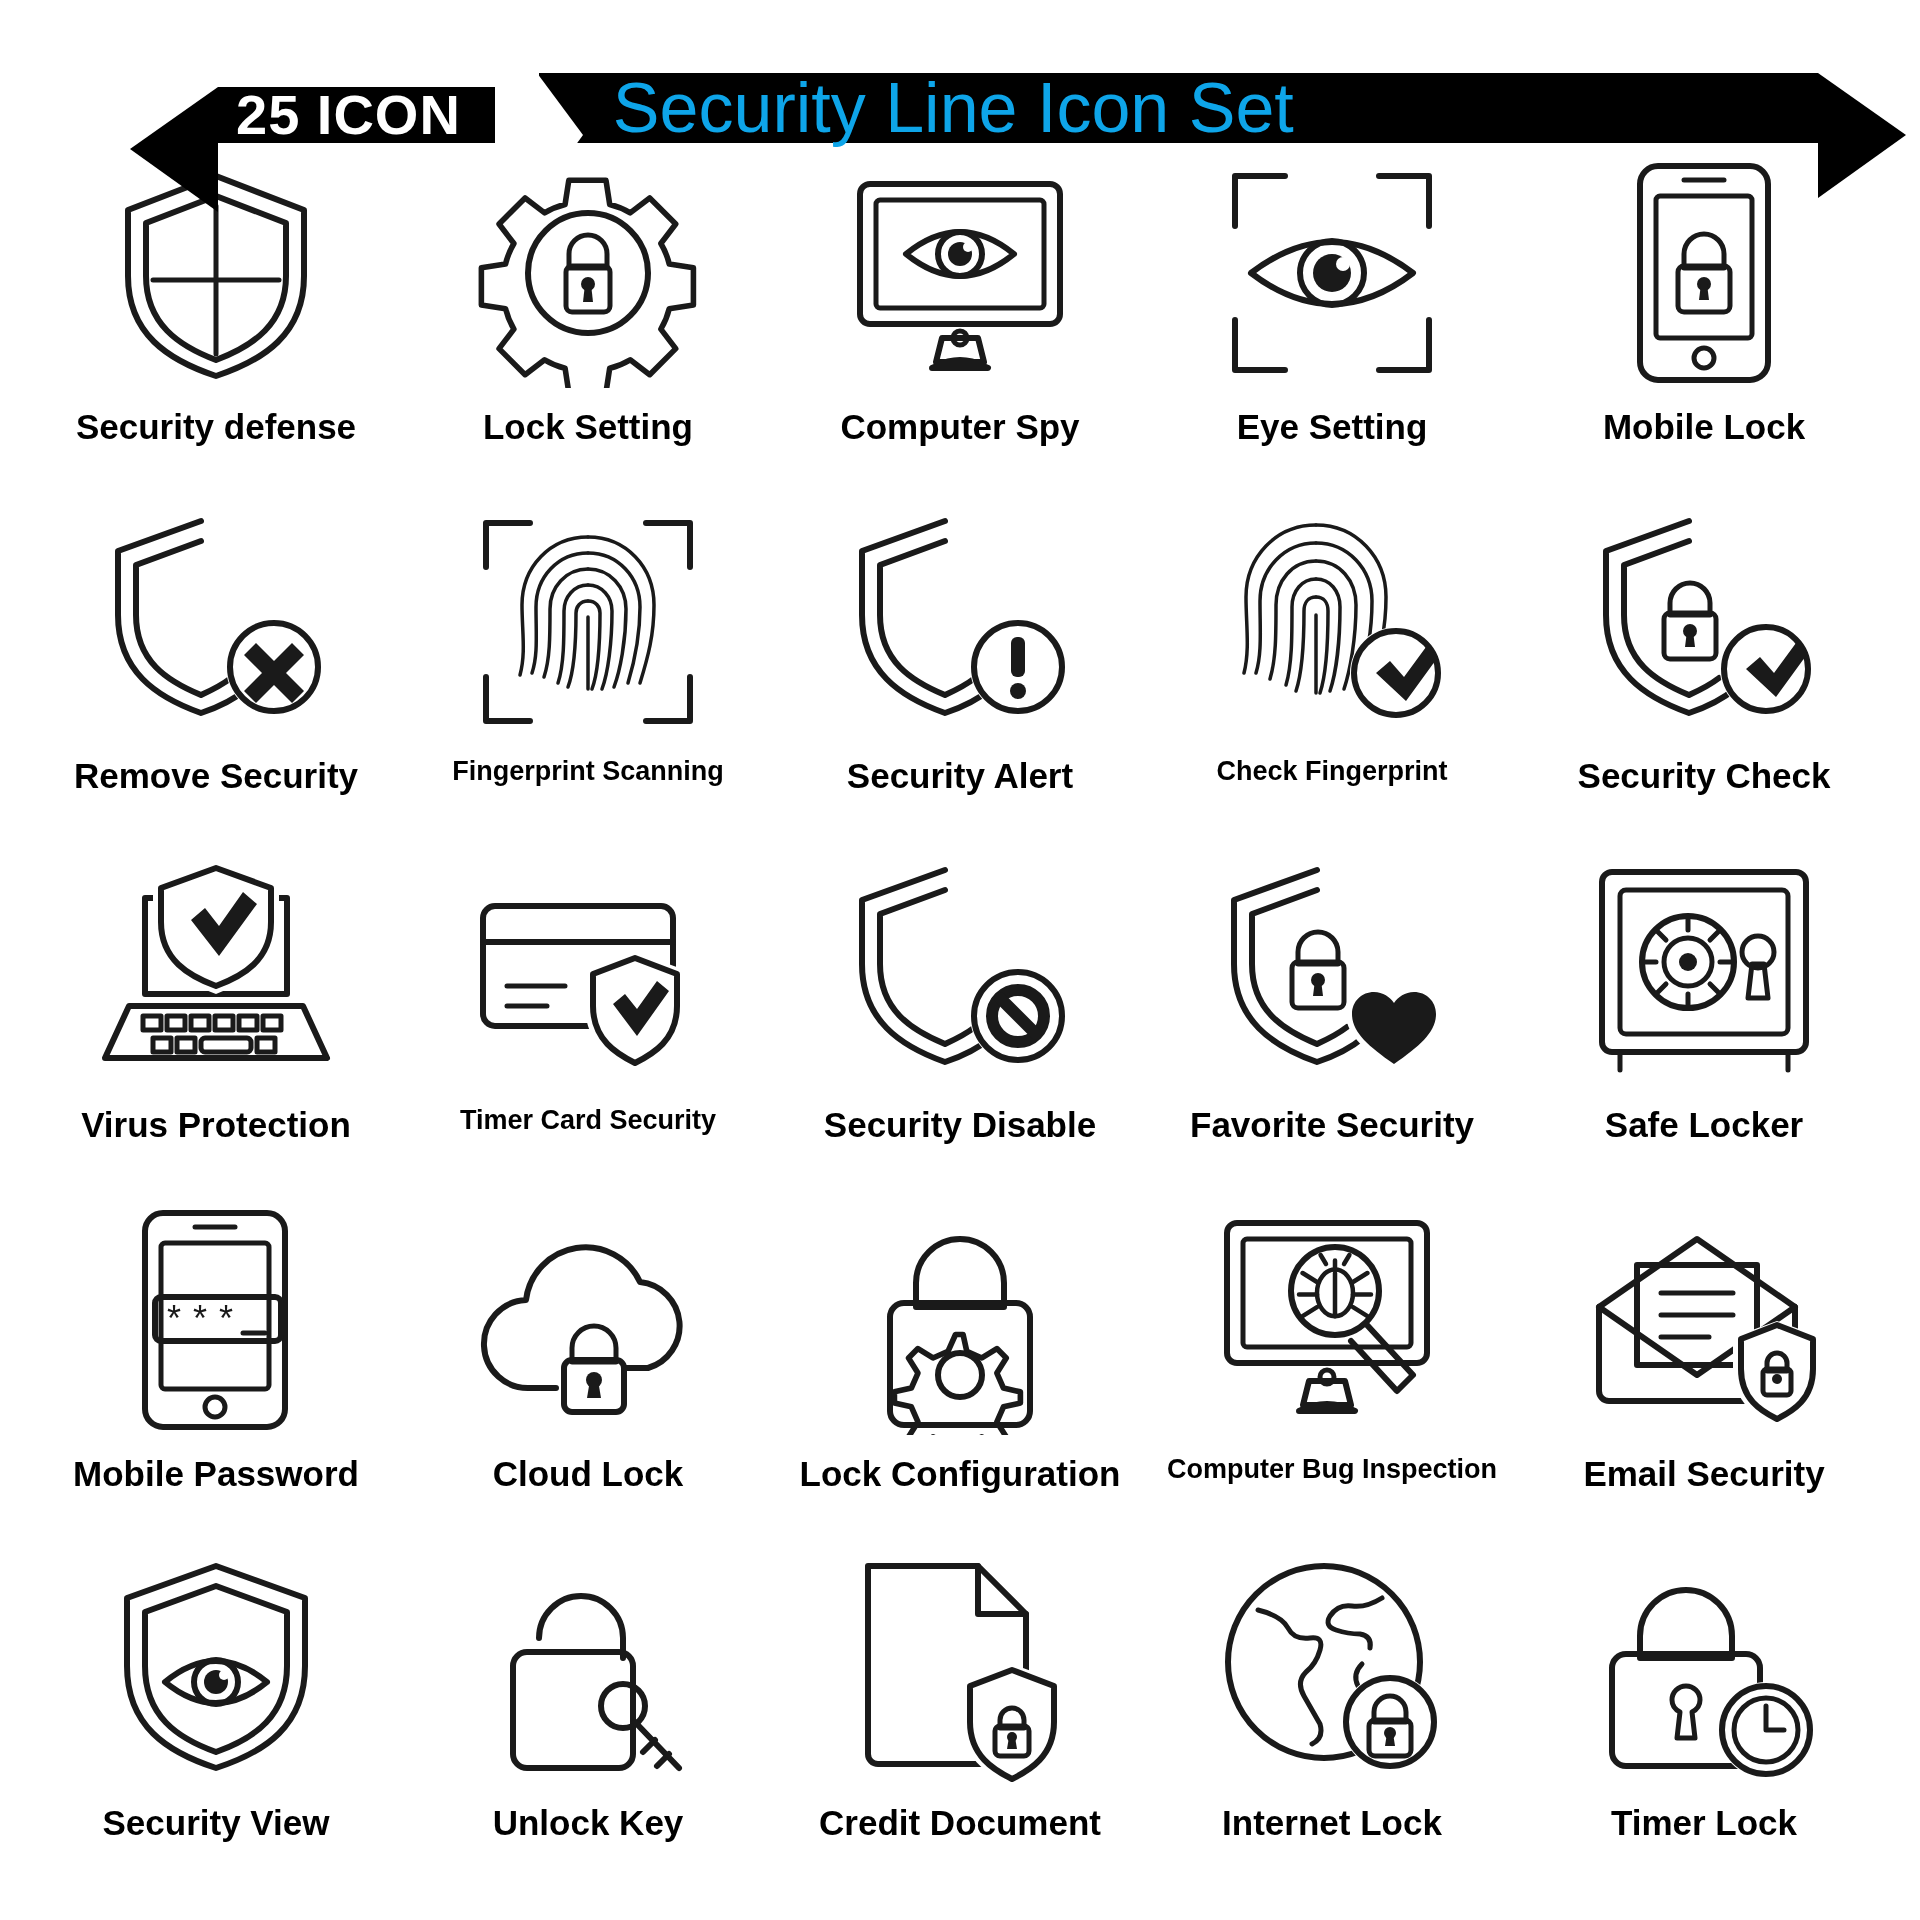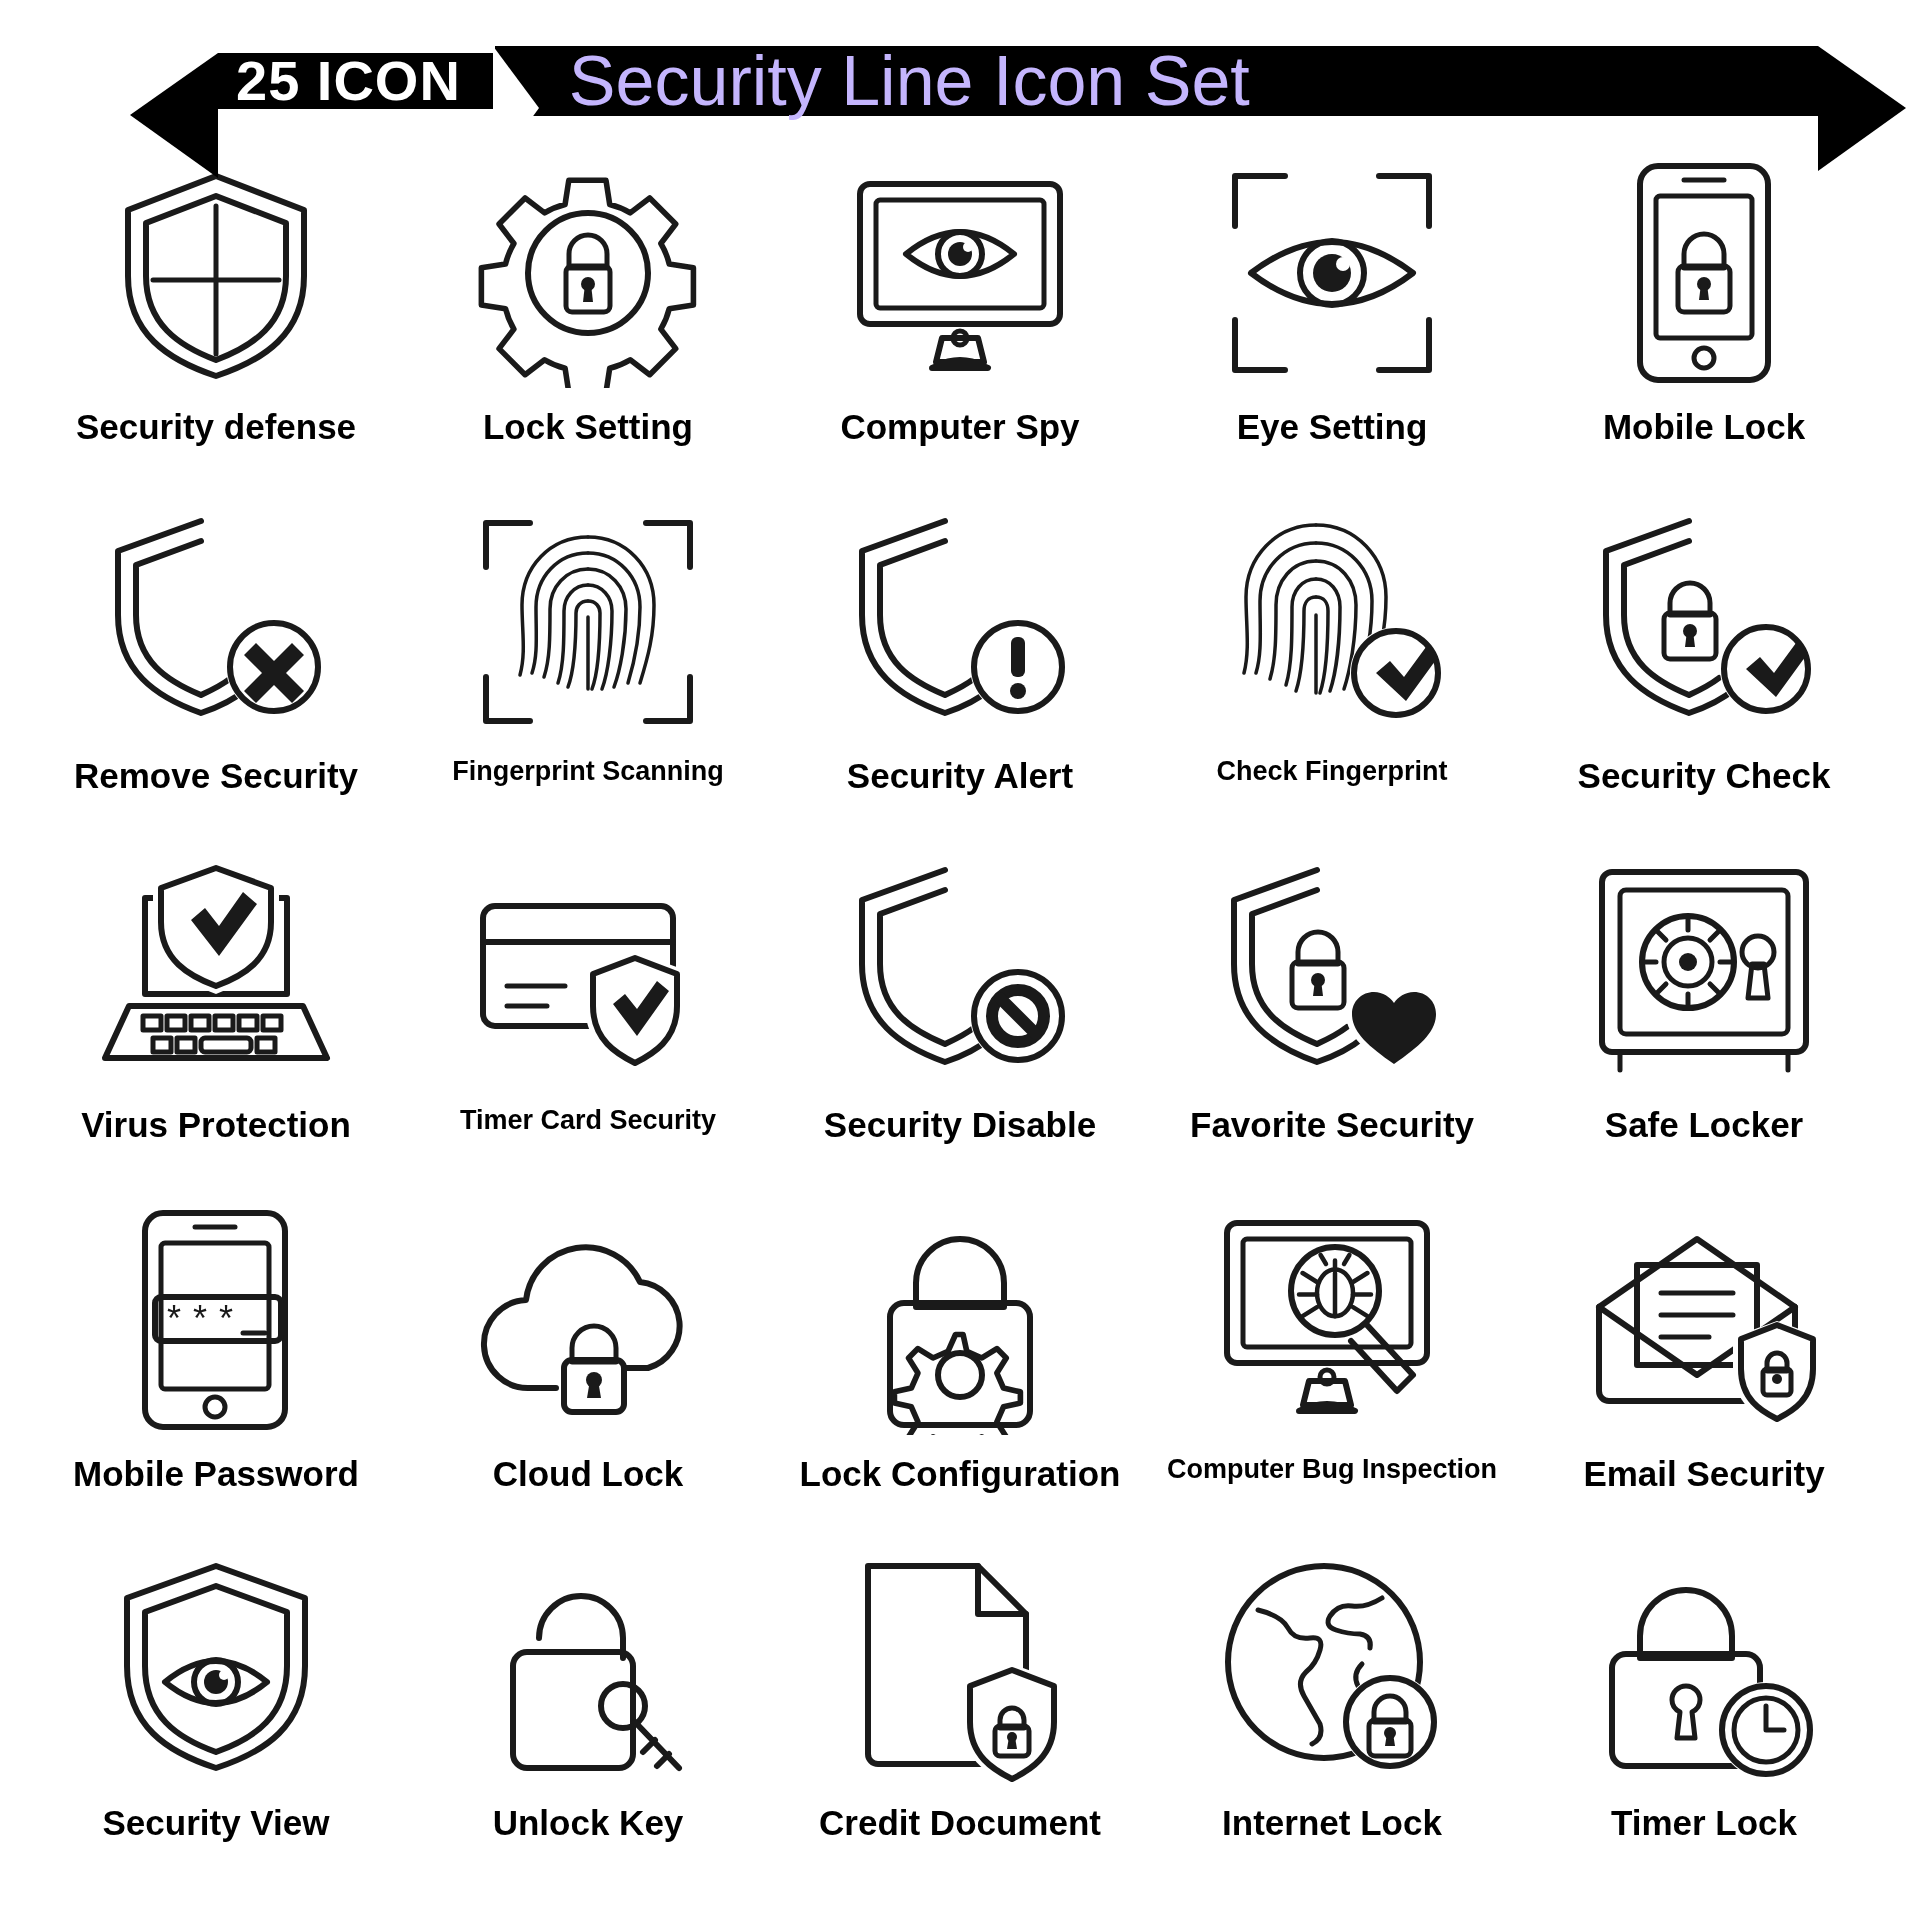--- a/index.html
+++ b/index.html
@@ -1,26 +1,26 @@
 <!DOCTYPE html>
 <html><head>
 <meta charset="utf-8">
 <style>
   html,body{margin:0;padding:0;background:#ffffff;}
   body{width:1920px;height:1920px;font-family:"Liberation Sans",sans-serif;color:#000;overflow:hidden;}
   .page{position:relative;width:1920px;height:1920px;box-sizing:border-box;padding:0;}
 
   
-  .banner{position:relative;height:125px;margin:18px 4px 0 0;display:flex;align-items:center;}
+  .banner{position:relative;height:125px;margin:18px 4px 0 0;display:flex;align-items:flex-end;gap:44px;}
   .banner-left{position:relative;background:#000;color:#fff;display:flex;align-items:center;justify-content:center;
                margin-left:218px;padding:0 34px 0 18px;}
   .banner-left .notch-l{position:absolute;left:-88px;top:0;width:0;height:0;
        border-top:62px solid transparent;border-bottom:63px solid transparent;border-right:88px solid #000;}
   .banner-left-text{font-size:56px;font-weight:bold;letter-spacing:1px;line-height:1;font-family:"Liberation Sans",sans-serif;}
-  .banner-right{position:relative;background:#000;color:#c4b5fd;display:flex;align-items:center;padding-left:30px;flex:1;margin-right:98px;}
+  .banner-right{position:relative;background:#000;color:#0ea5e9;display:flex;align-items:center;padding-left:30px;flex:1;margin-right:98px;}
   .banner-right .notch-in{position:absolute;left:-2px;top:0;width:0;height:0;
        border-top:62px solid transparent;border-bottom:63px solid transparent;border-left:46px solid #fff;}
   .banner-right .notch-r{position:absolute;right:-88px;top:0;width:0;height:0;
        border-top:62px solid transparent;border-bottom:63px solid transparent;border-left:88px solid #000;}
   .banner-right-text{font-size:70px;line-height:1;padding-left:44px;font-family:"Liberation Sans",sans-serif;}
 
   
   .grid{display:grid;grid-template-columns:repeat(5,1fr);grid-template-rows:repeat(5,349px);
         width:1860px;margin:10px auto 0 auto;}
   .cell{display:flex;flex-direction:column;align-items:center;justify-content:flex-start;}

